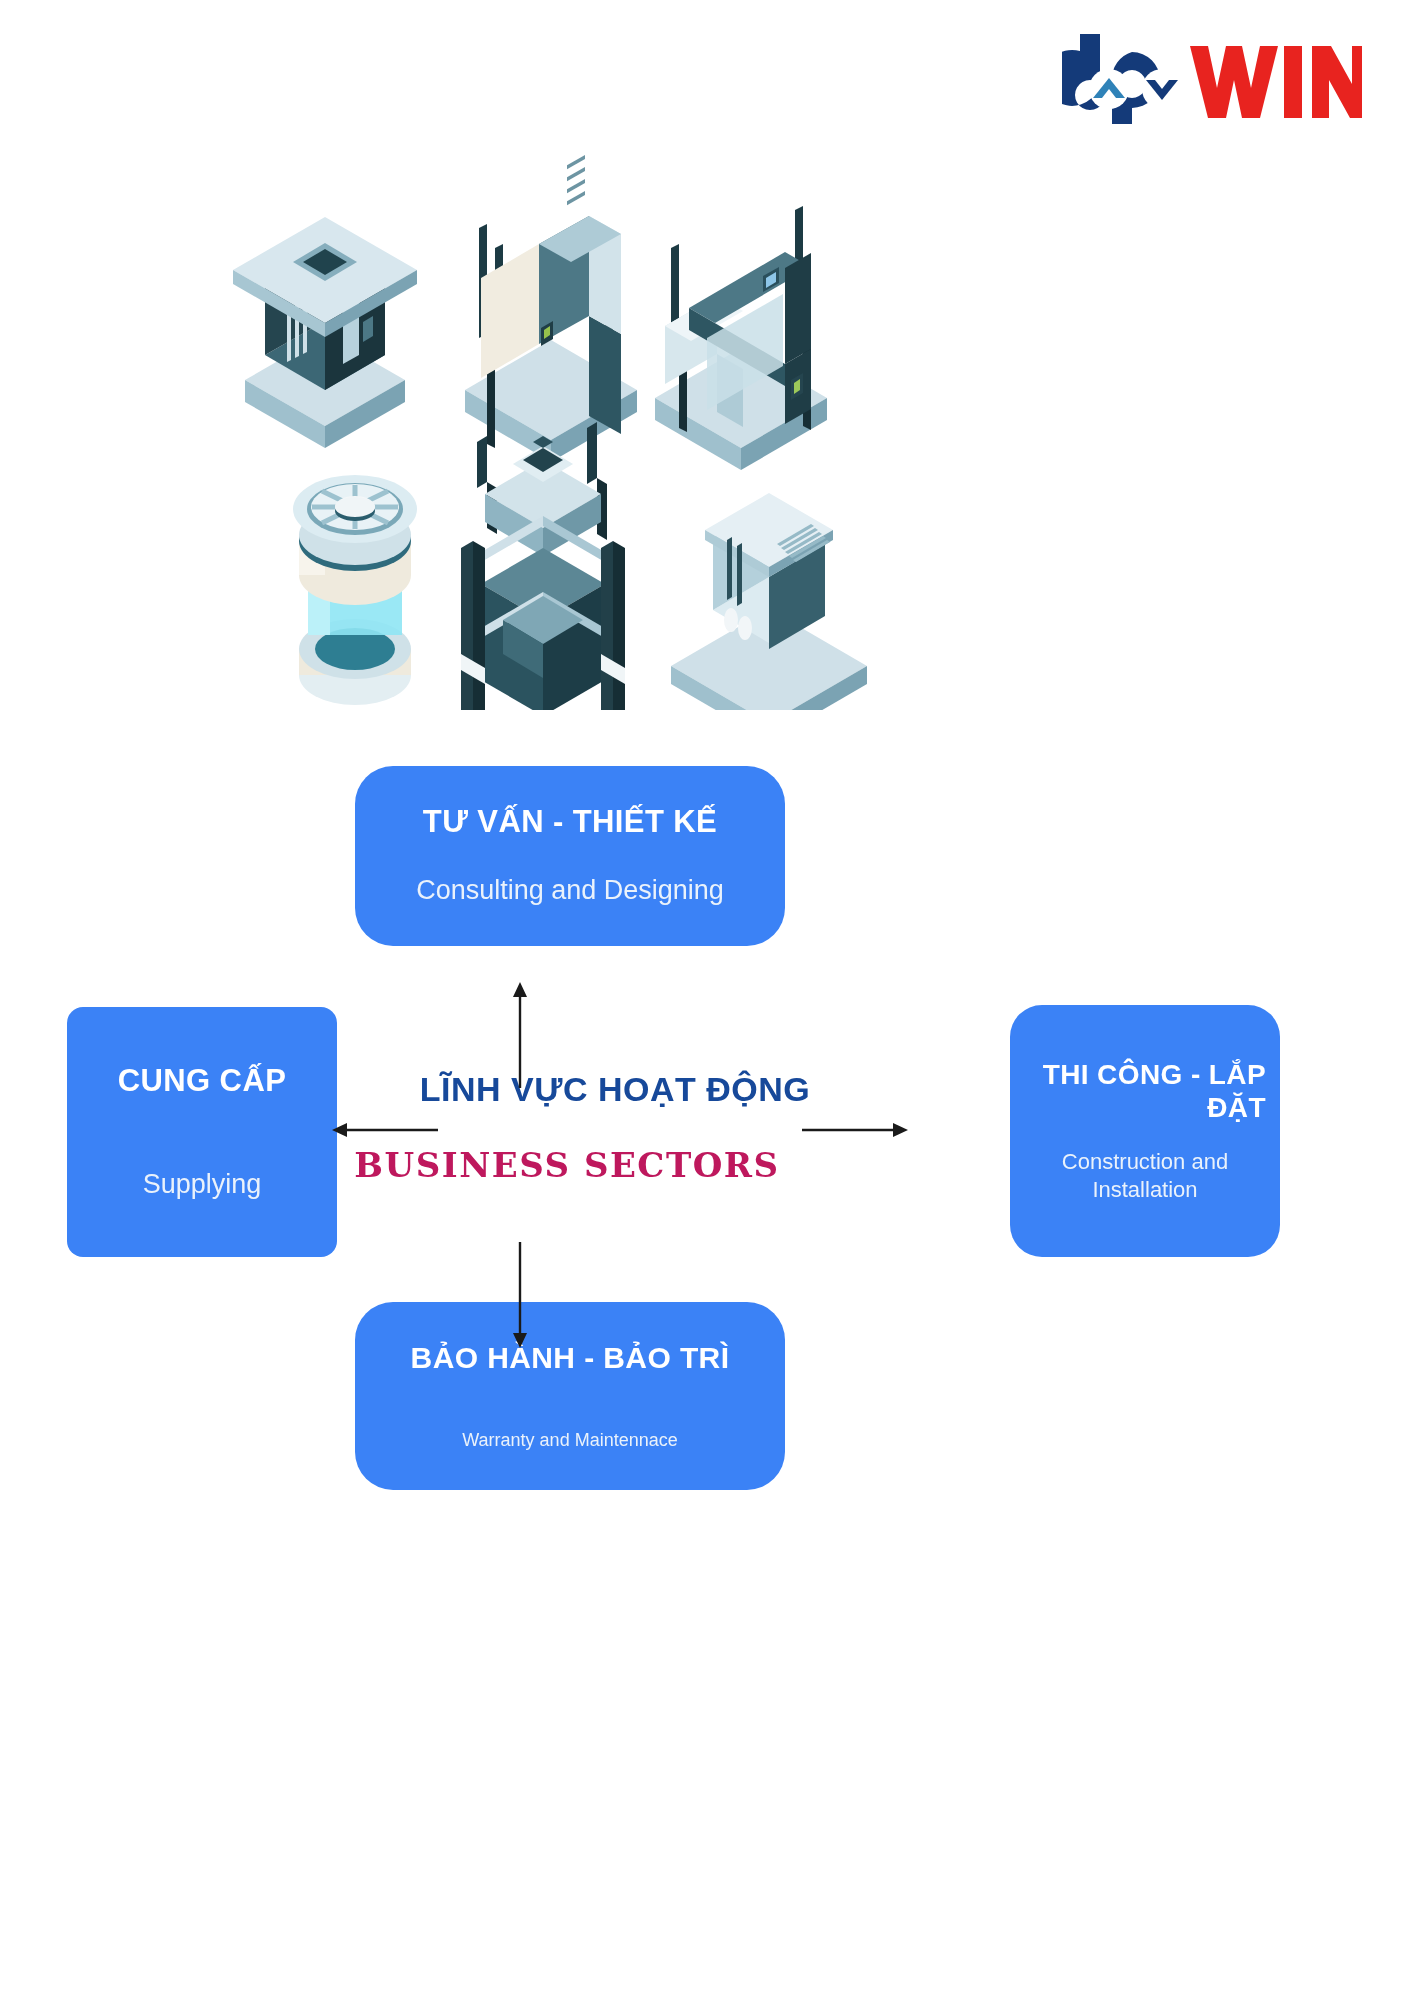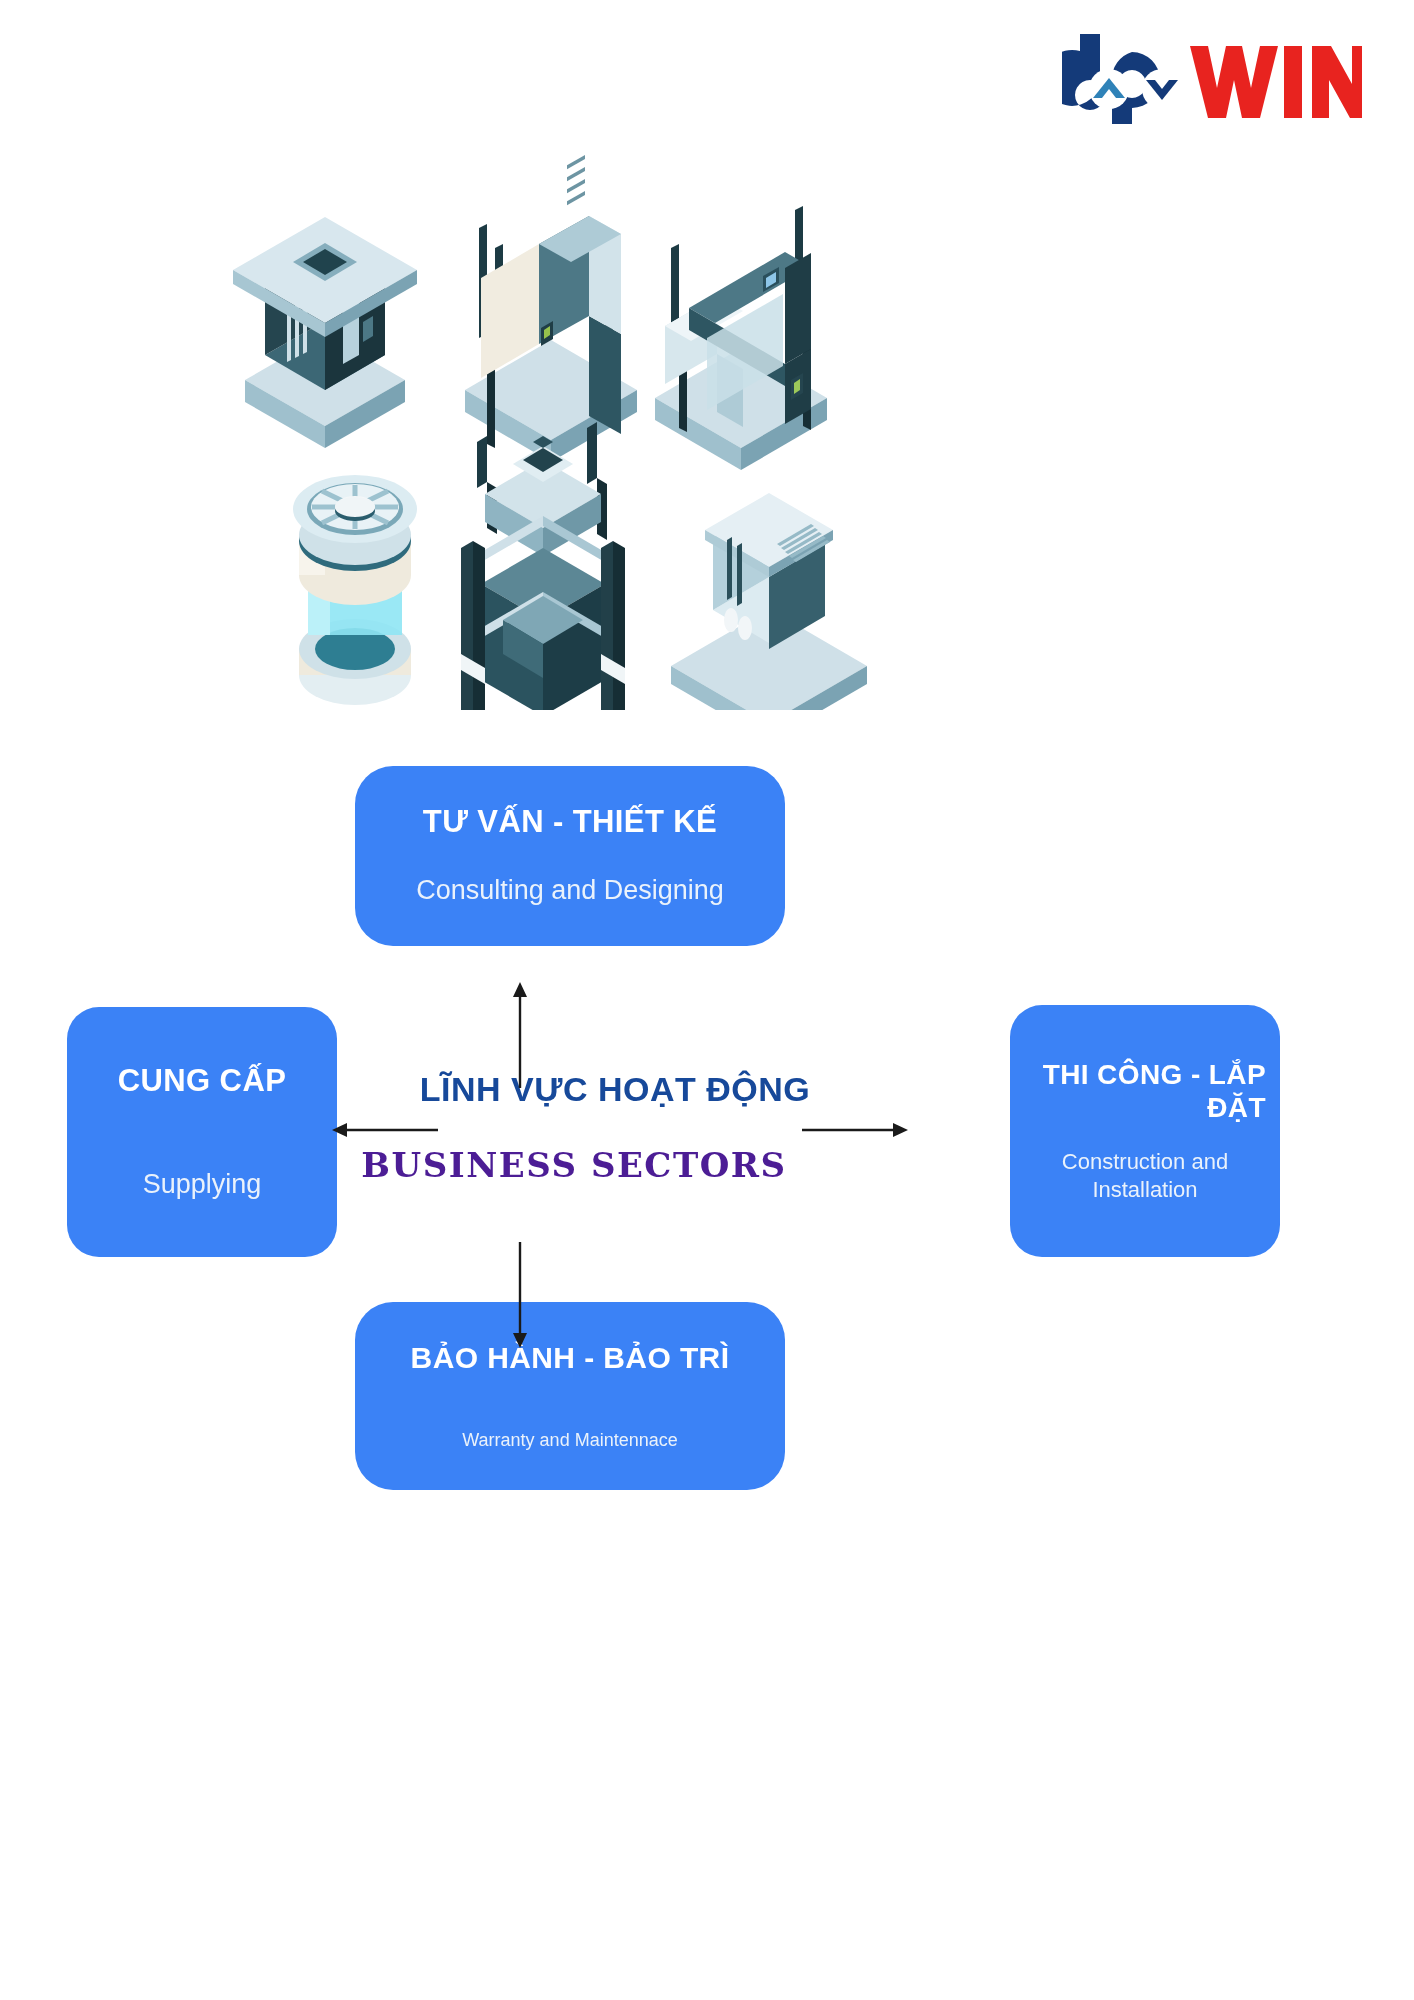--- a/index.html
+++ b/index.html
@@ -59,21 +59,21 @@
     width:430px; height:180px;
     border-radius:38px;
   }
   #node-top .vn{font-size:31px;margin-bottom:14px;}
   #node-top .en{font-size:27px;}
 
   
   #node-left{
     left:67px; top:57px;
     width:270px; height:250px;
-    border-radius:32px;
+    border-radius:16px;
     gap:11px;
   }
   #node-left .vn{font-size:31px;margin-bottom:38px;}
   #node-left .en{font-size:27px;}
 
   
   #node-right{
     left:1010px; top:55px;
     width:270px; height:252px;
     border-radius:32px;
@@ -99,26 +99,26 @@
     text-align:center;
     font-size:34px;
     font-weight:bold;
     color:#17499a;
     letter-spacing:0.5px;
     white-space:nowrap;
     margin-left:48px;
   }
   .center-en{
     position:absolute;
-    left:344px; top:195px;
+    left:337px; top:195px;
     width:460px;
     text-align:center;
     font-size:34px;
     font-weight:bold;
-    color:#4c1d95;
+    color:#be185d;
     font-family:"DejaVu Serif", serif;
     letter-spacing:1.5px;
     white-space:nowrap;
   }
 
   
   .arrow{position:absolute;}
   #arrow-up{left:500px;top:30px;}
   #arrow-down{left:500px;top:290px;}
   #arrow-left{left:330px;top:165px;}

